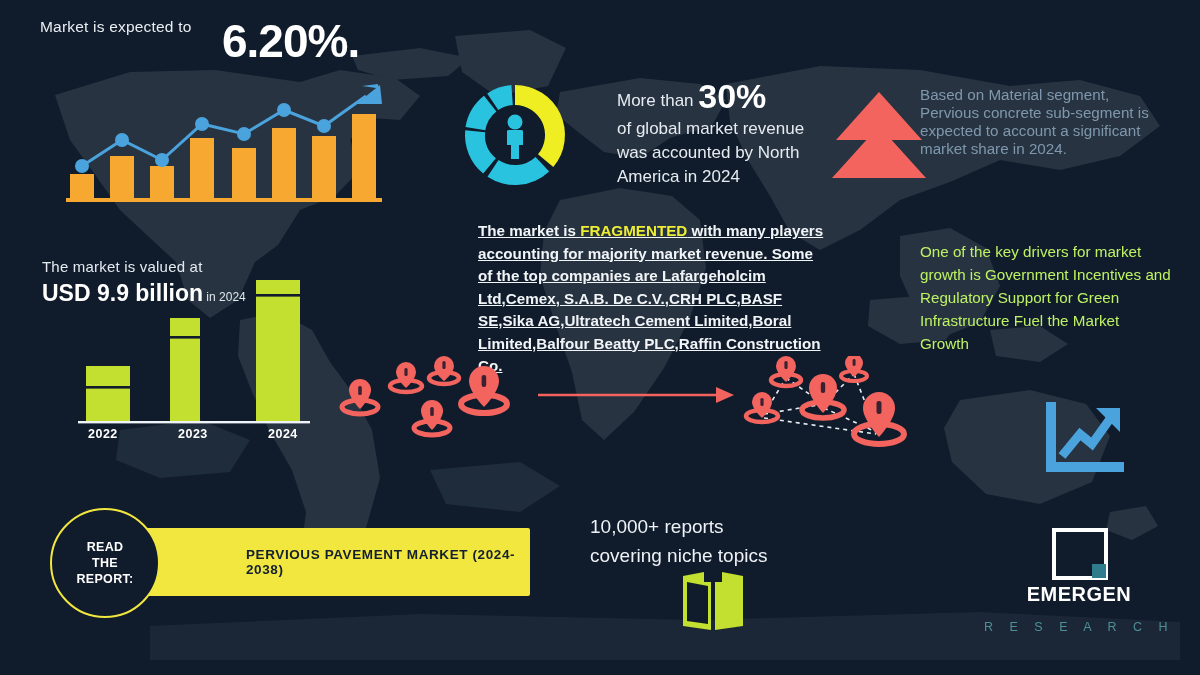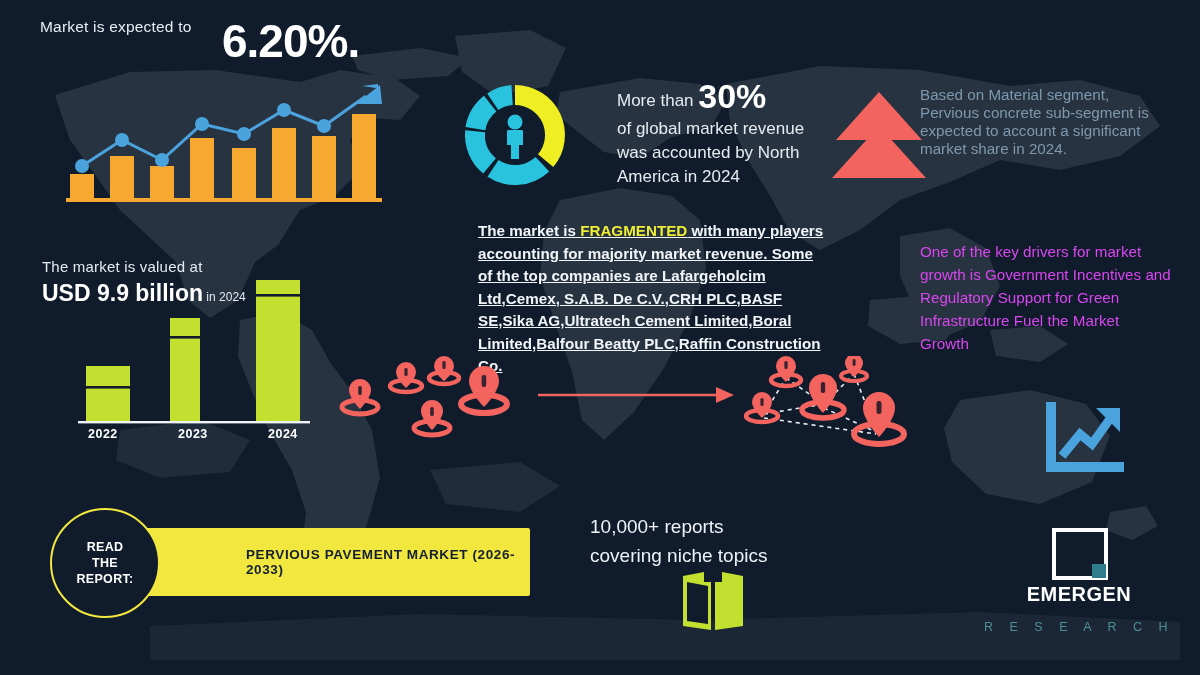--- a/index.html
+++ b/index.html
@@ -34,21 +34,21 @@
   .more-than { color: #e6ebf1; font-size: 17px; line-height: 24px; }
   .more-than .pct { color: #ffffff; font-size: 34px; font-weight: bold; vertical-align: -2px; }
 
   .para {
     color: #eef2f6; font-size: 15.2px; line-height: 22.5px; font-weight: 500;
   }
   .para .hl { color: #eeee33; font-weight: bold; }
   .para.bold-white { font-weight: bold; color: #f2f5f8; }
 
   .para-dim { color: #7f98ae; font-size: 15.2px; line-height: 18px; }
-  .para-bright { color: #d946ef; font-size: 15.2px; line-height: 23px; }
+  .para-bright { color: #bef264; font-size: 15.2px; line-height: 23px; }
 
   .niche { color: #eef2f7; font-size: 19px; line-height: 29px; }
 
   
   .yearlbl { color: #ffffff; font-size: 12.5px; font-weight: bold; letter-spacing: .5px; }
 
   
   .report-bar {
     background: #f2e73f; height: 68px; border-radius: 2px;
     display: flex; align-items: center;
@@ -276,21 +276,21 @@
     <div>covering niche topics</div>
   </div>
 
   <svg class="abs" style="left:678px; top:568px;" width="70" height="68" viewBox="0 0 70 68">
     <path d="M5 8 L26 4 L26 14 L33 14 L33 62 L5 58 Z" fill="#c3df2f"></path>
     <path d="M65 8 L44 4 L44 14 L37 14 L37 62 L65 58 Z" fill="#c3df2f"></path>
     <path d="M9 14 L30 18 L30 56 L9 53 Z" fill="#101c2b"></path>
   </svg>
 
   <div class="abs report-bar" style="left:130px; top:528px; width:400px;">
-    <span>PERVIOUS PAVEMENT MARKET (2026-2033)</span>
+    <span>PERVIOUS PAVEMENT MARKET (2024-2038)</span>
   </div>
   <div class="abs report-circle" style="left:50px; top:508px;">
     <span>
       <span>READ</span><br>
       <span>THE</span><br>
       <span>REPORT:</span>
     </span>
   </div>
 
   <svg class="abs" style="left:1038px; top:400px;" width="90" height="76" viewBox="0 0 90 76">

